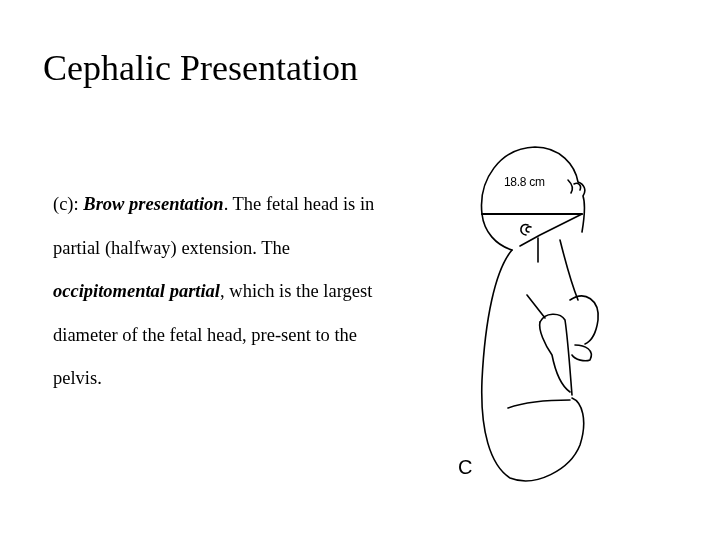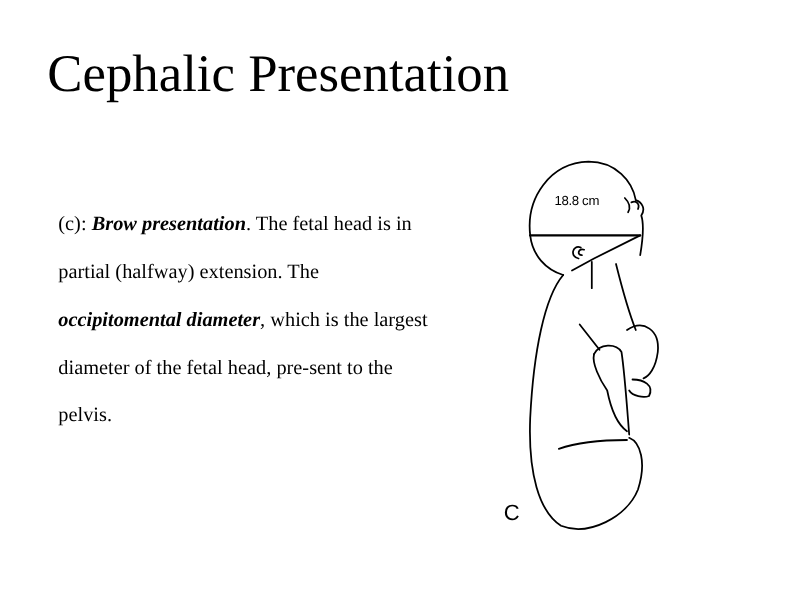--- a/index.html
+++ b/index.html
@@ -2,21 +2,21 @@
 <html><head>
 <meta charset="utf-8">
 <style>
   html, body { margin: 0; padding: 0; }
   body {
     width: 720px; height: 540px; background: #ffffff; position: relative; overflow: hidden;
     font-family: "Liberation Serif", "DejaVu Serif", serif; color: #000;
   }
   .title {
     position: absolute; left: 43px; top: 42px;
-    font-size: 48px; line-height: 52px; font-weight: normal; margin: 0;
+    font-size: 36px; line-height: 52px; font-weight: normal; margin: 0;
   }
   .body-text {
     position: absolute; left: 53px; top: 183px; width: 340px;
     font-size: 18.5px; line-height: 43.5px;
   }
   .body-text .em { font-weight: bold; font-style: italic; }
   .figure { position: absolute; left: 450px; top: 138px; width: 190px; height: 350px; }
   .figure svg { width: 100%; height: 100%; }
   .fig-label {
     position: absolute; left: 458px; top: 456px; font-family: "Liberation Sans", sans-serif;
@@ -25,21 +25,21 @@
   .measure {
     position: absolute; left: 504px; top: 175px; font-family: "Liberation Sans", sans-serif;
     font-size: 12px; letter-spacing: -0.3px;
   }
 </style>
 </head>
 <body>
 
 <h1 class="title">Cephalic Presentation</h1>
 
-<div class="body-text"><span>(c): </span><span class="em">Brow presentation</span><span>. The fetal head is in partial (halfway) extension. The </span><span class="em">occipitomental diameter</span><span>, which is the largest diameter of the fetal head, pre-sent to the pelvis.</span></div>
+<div class="body-text"><span>(c): </span><span class="em">Brow presentation</span><span>. The fetal head is in partial (halfway) extension. The </span><span class="em">occipitomental partial</span><span>, which is the largest diameter of the fetal head, pre-sent to the pelvis.</span></div>
 
 <div class="figure">
   <svg viewBox="450 138 190 350" fill="none" stroke="#000" stroke-width="1.6" stroke-linecap="round" stroke-linejoin="round">
 
     <path d="M482 214 C478 180 500 148 535 147 C560 147 575 165 578 182 C584 184 587 190 583 196 C586 205 584 220 582 232"></path>
 
     <path d="M568 180 C572 184 574 188 571 193"></path>
     <path d="M574 184 C578 182 582 185 580 190"></path>
 
     <path d="M482 214 L582 214" stroke-width="2"></path>

